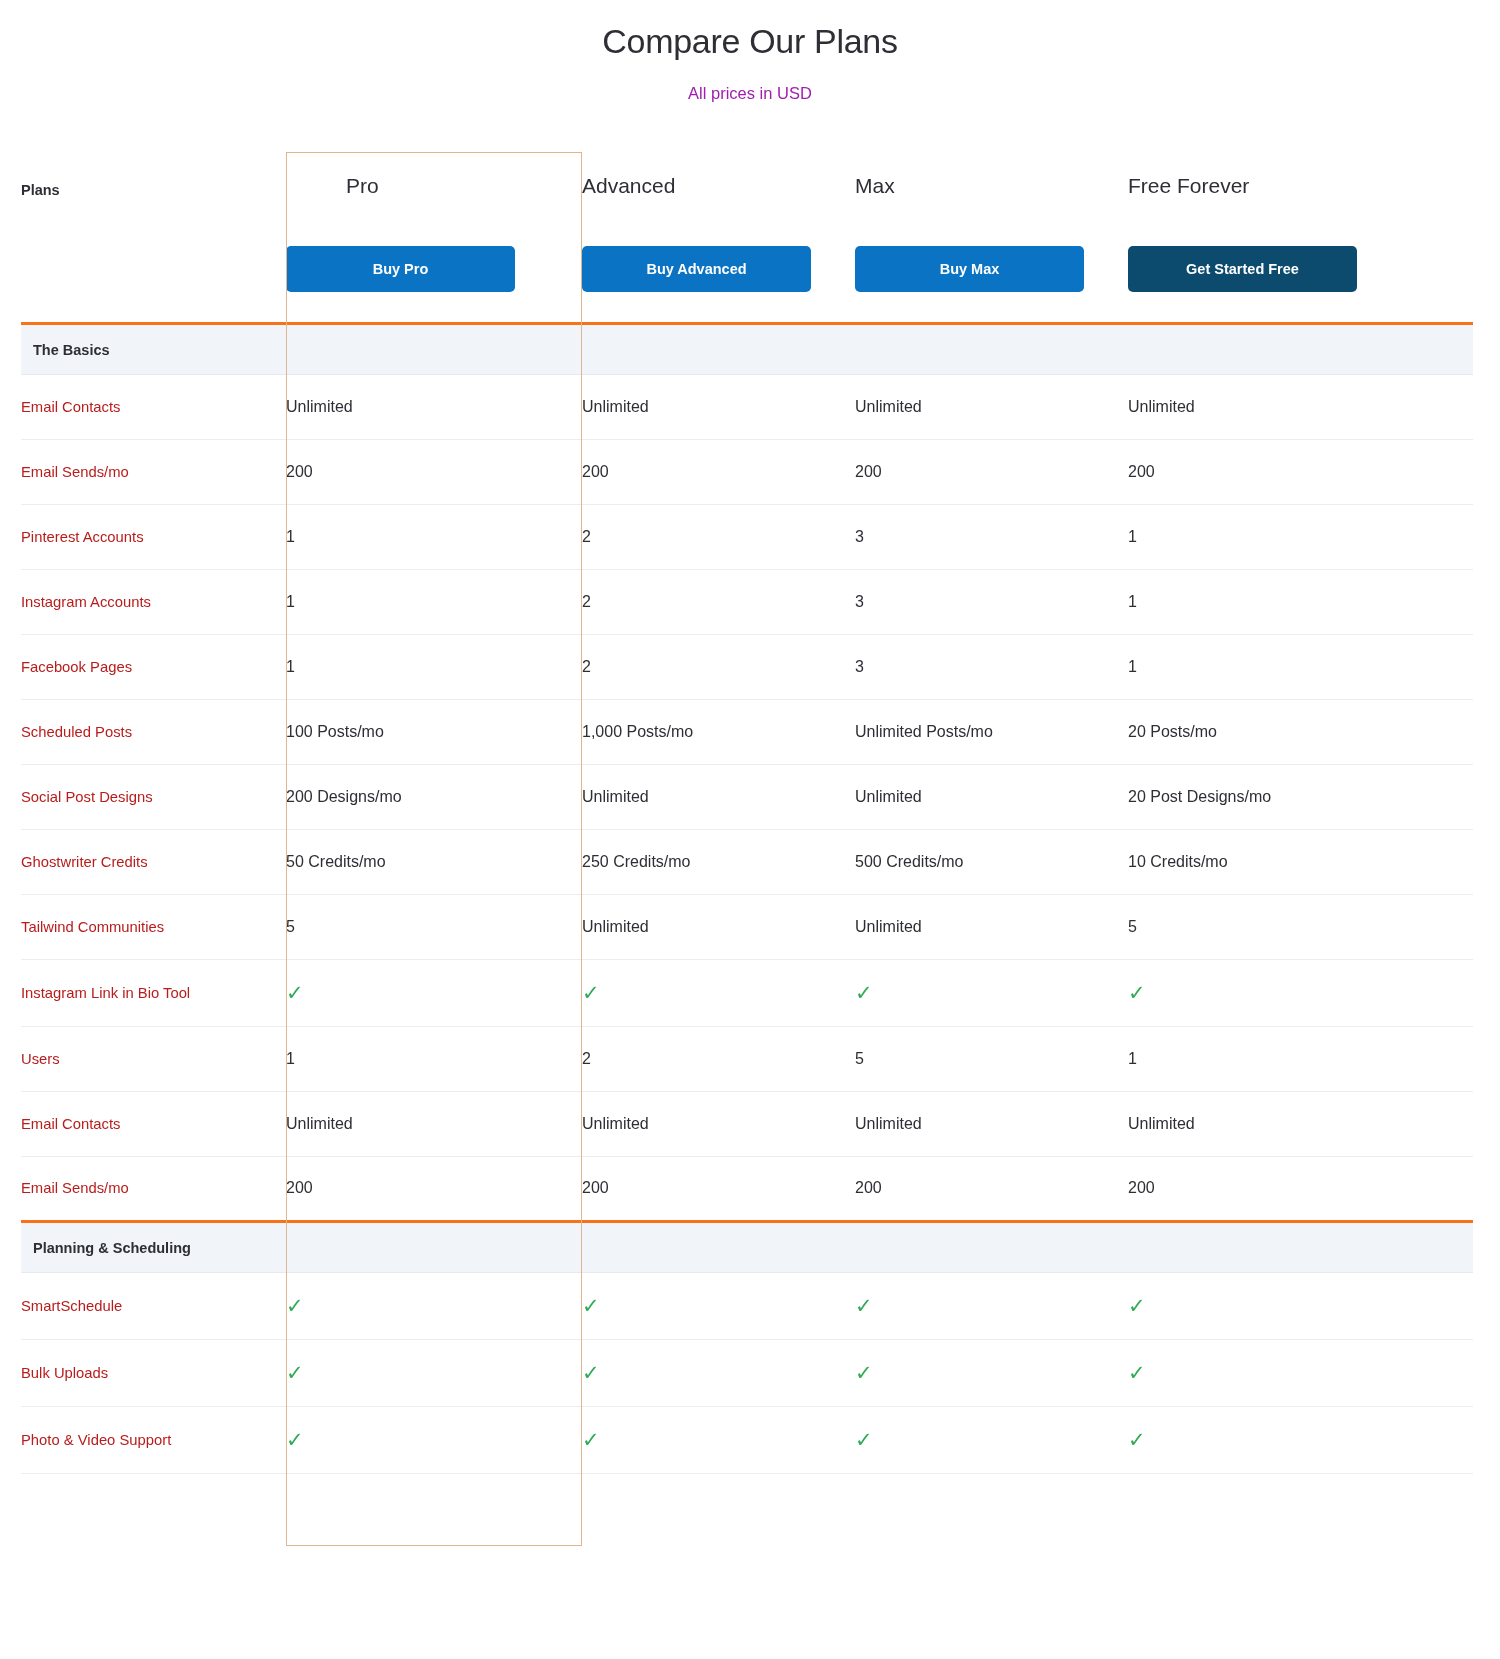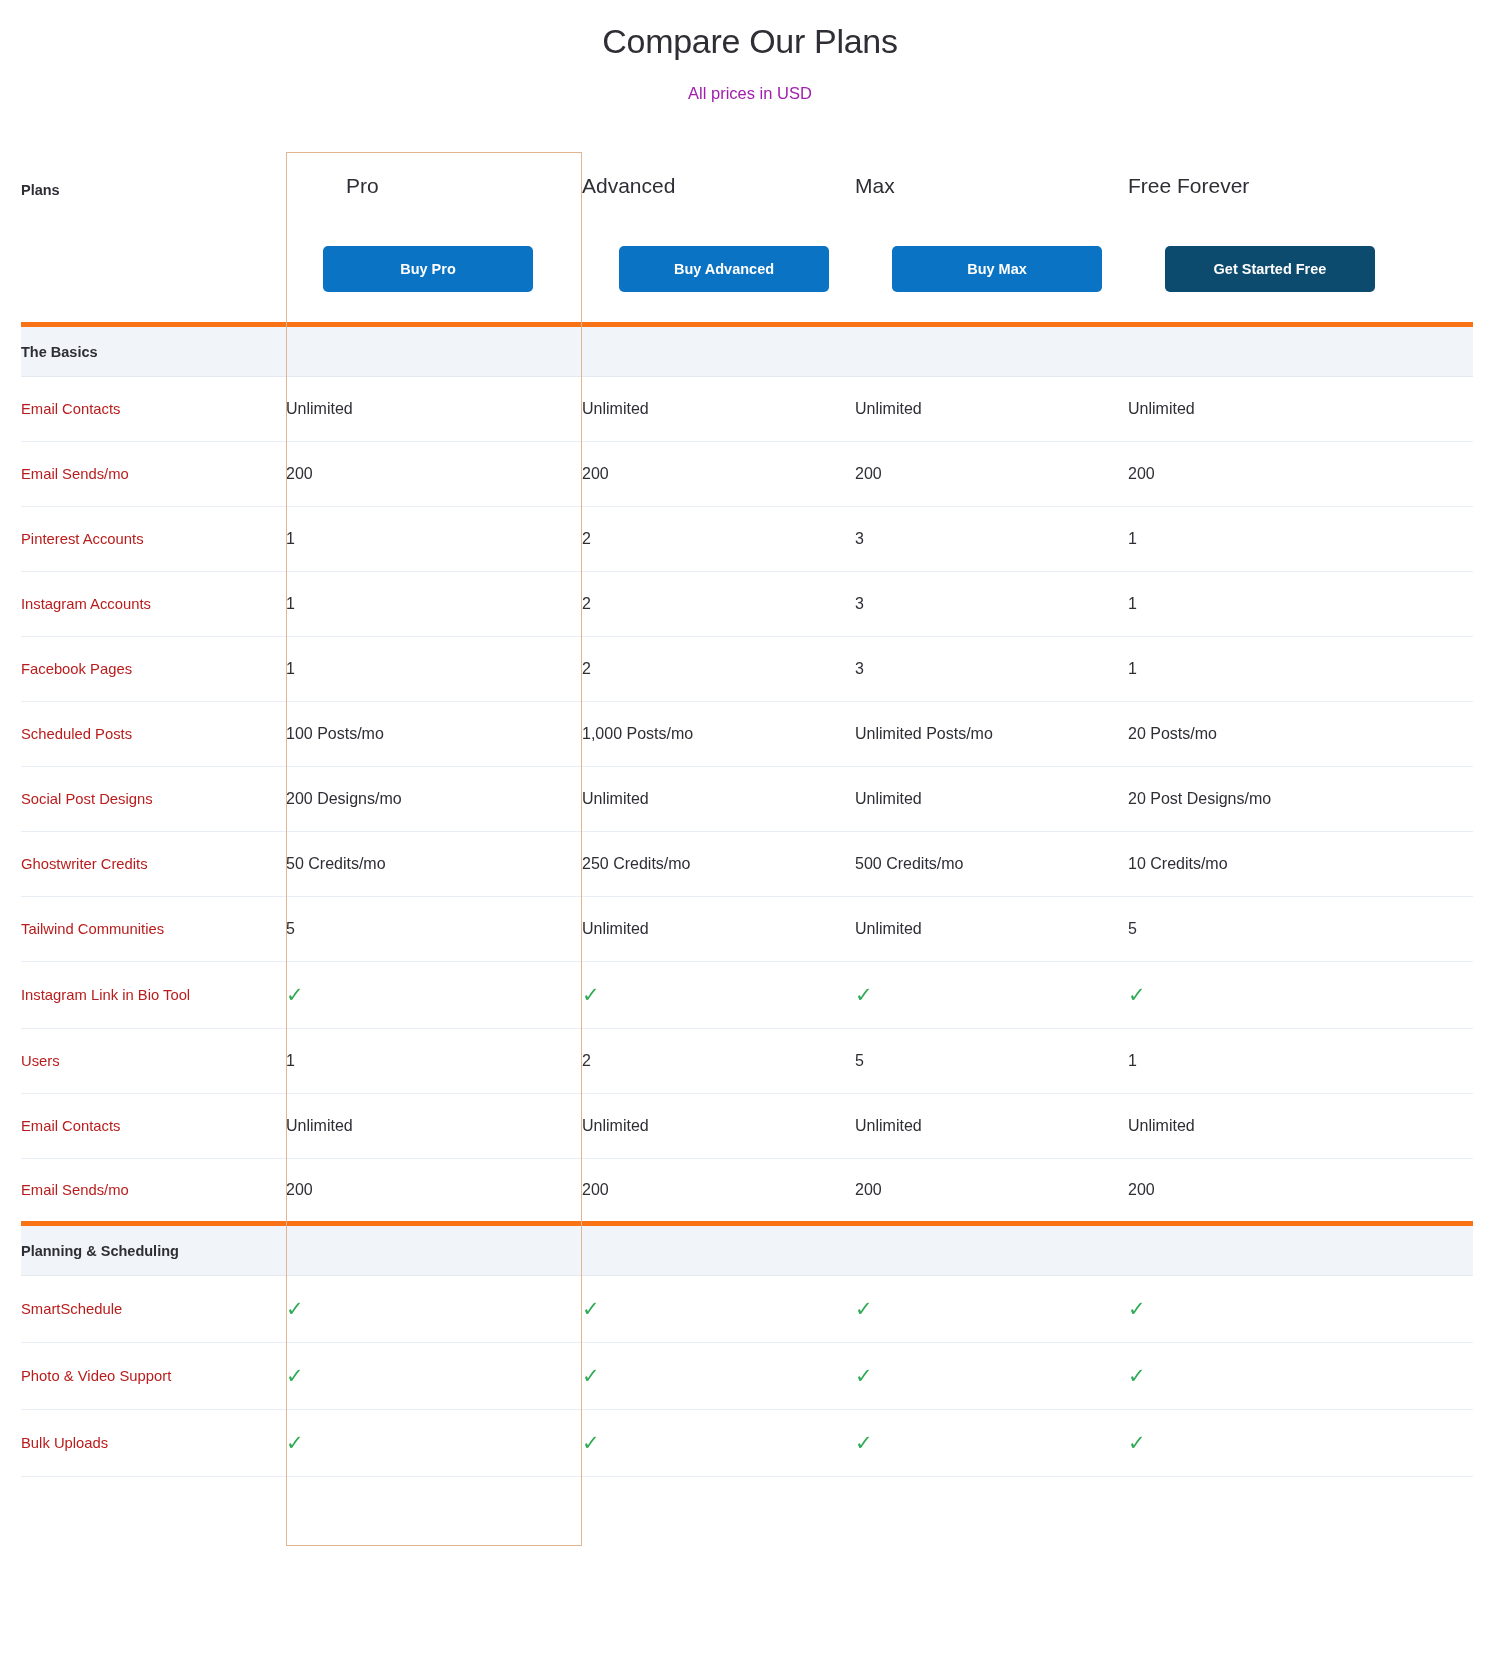--- a/index.html
+++ b/index.html
@@ -83,35 +83,34 @@
   .buy-btn {
     display: inline-block;
     text-align: center;
     font-size: 14.5px;
     font-weight: bold;
     color: #ffffff;
     border: none;
     border-radius: 5px;
     height: 46px;
     line-height: 46px;
-    width: 210px;
+    width: 229px;
     cursor: pointer;
     font-family: "Liberation Sans", sans-serif;
     padding: 0;
-    margin-left: 37px;
   }
   .buy-btn.blue  { background: #0a73c4; }
   .buy-btn.green { background: #0c4a6e; }
 
   
   tr.section-row td {
     background: #f1f4f8;
-    border-top: 5px solid #f97316;
+    border-top: 3px solid #f97316;
     border-bottom: 1px solid #e4e9f0;
-    padding: 17px 0 16px 0;
+    padding: 17px 0 16px 12px;
     height: 48px;
   }
   .section-title {
     font-size: 14.5px;
     font-weight: bold;
     color: #2e2e35;
     padding-left: 27px;
   }
 
   
@@ -290,28 +289,28 @@
           <td></td>
         </tr>
         <tr class="feat-row">
           <td class="feat-label">SmartSchedule</td>
           <td class="feat-val"><span class="check">✓</span></td>
           <td class="feat-val"><span class="check">✓</span></td>
           <td class="feat-val"><span class="check">✓</span></td>
           <td class="feat-val"><span class="check">✓</span></td>
         </tr>
         <tr class="feat-row">
+          <td class="feat-label">Bulk Uploads</td>
+          <td class="feat-val"><span class="check">✓</span></td>
+          <td class="feat-val"><span class="check">✓</span></td>
+          <td class="feat-val"><span class="check">✓</span></td>
+          <td class="feat-val"><span class="check">✓</span></td>
+        </tr>
+        <tr class="feat-row">
           <td class="feat-label">Photo &amp; Video Support</td>
-          <td class="feat-val"><span class="check">✓</span></td>
-          <td class="feat-val"><span class="check">✓</span></td>
-          <td class="feat-val"><span class="check">✓</span></td>
-          <td class="feat-val"><span class="check">✓</span></td>
-        </tr>
-        <tr class="feat-row">
-          <td class="feat-label">Bulk Uploads</td>
           <td class="feat-val"><span class="check">✓</span></td>
           <td class="feat-val"><span class="check">✓</span></td>
           <td class="feat-val"><span class="check">✓</span></td>
           <td class="feat-val"><span class="check">✓</span></td>
         </tr>
       </tbody>
   </table>
 </div>
 
 </body></html>

